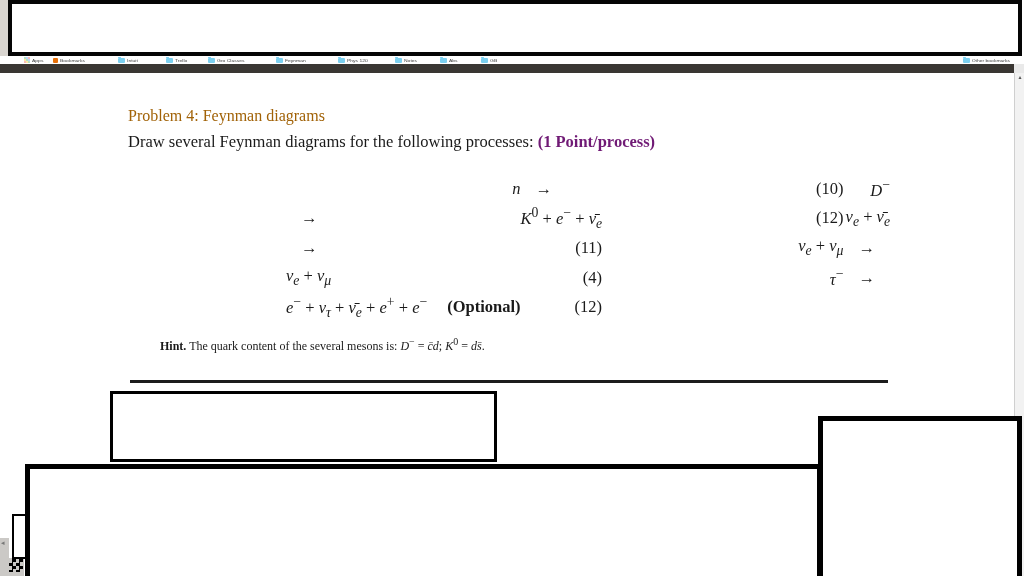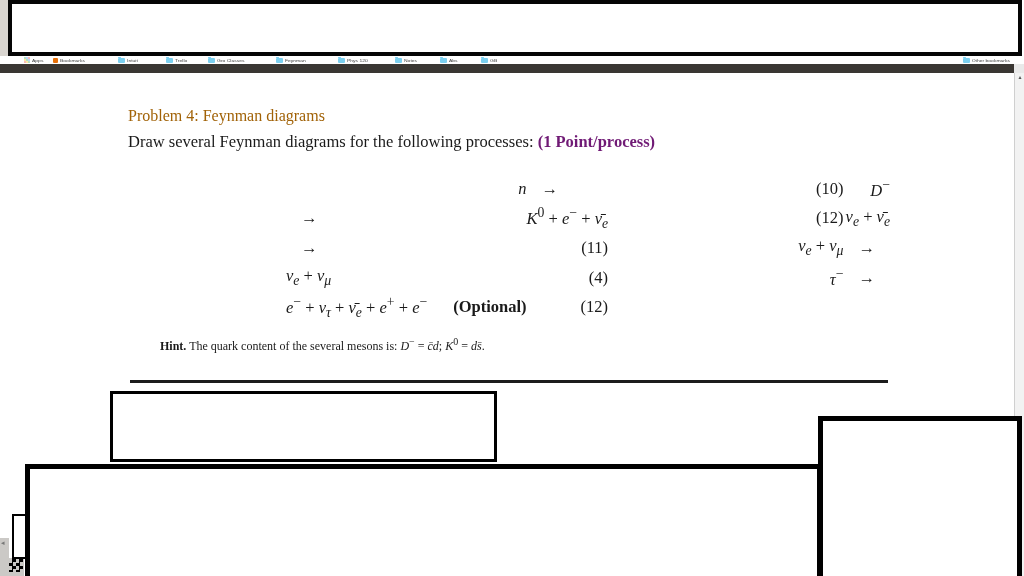--- a/index.html
+++ b/index.html
@@ -37,21 +37,21 @@
   .doc-intro{position:absolute;left:128px;top:132px;font-size:16.5px;color:#1a1a1a;}
   .doc-intro b{color:#701a75;}
   .equations{
     position:absolute;left:286px;top:174px;width:604px;
     display:grid;grid-template-columns:max-content max-content 1fr max-content;
     grid-auto-rows:29.6px;align-items:center;font-size:16.5px;color:#1a1a1a;
   }
   .eq-lhs{text-align:right;}
   .eq-arrow{padding:0 15px;}
   .eq-rhs{text-align:left;}
-  .eq-note{font-weight:bold;margin-left:26px;}
+  .eq-note{font-weight:bold;margin-left:20px;}
   .eq-tag{text-align:right;}
   .hint-line{position:absolute;left:160px;top:336px;font-size:12px;color:#1a1a1a;}
   .hrule{position:absolute;left:130px;top:380px;width:758px;height:2.5px;background:#1c1c1c;}
   
   .rect-small{position:absolute;left:110px;top:391px;width:387px;height:71px;border:3px solid #000;background:#fff;box-sizing:border-box;z-index:5;}
   .rect-right{position:absolute;left:818px;top:416px;width:204px;height:170px;border:5px solid #000;background:#fff;box-sizing:border-box;z-index:5;}
   .rect-big{position:absolute;left:25px;top:464px;width:797px;height:122px;border:5px solid #000;background:#fff;box-sizing:border-box;z-index:6;}
   .rect-left-small{position:absolute;left:12px;top:514px;width:15px;height:45px;border:2.5px solid #000;background:#fff;box-sizing:border-box;z-index:7;}
   
   .gray-bottom-strip{position:absolute;left:0;top:538px;width:9px;height:38px;background:#cbc9c6;z-index:4;}

